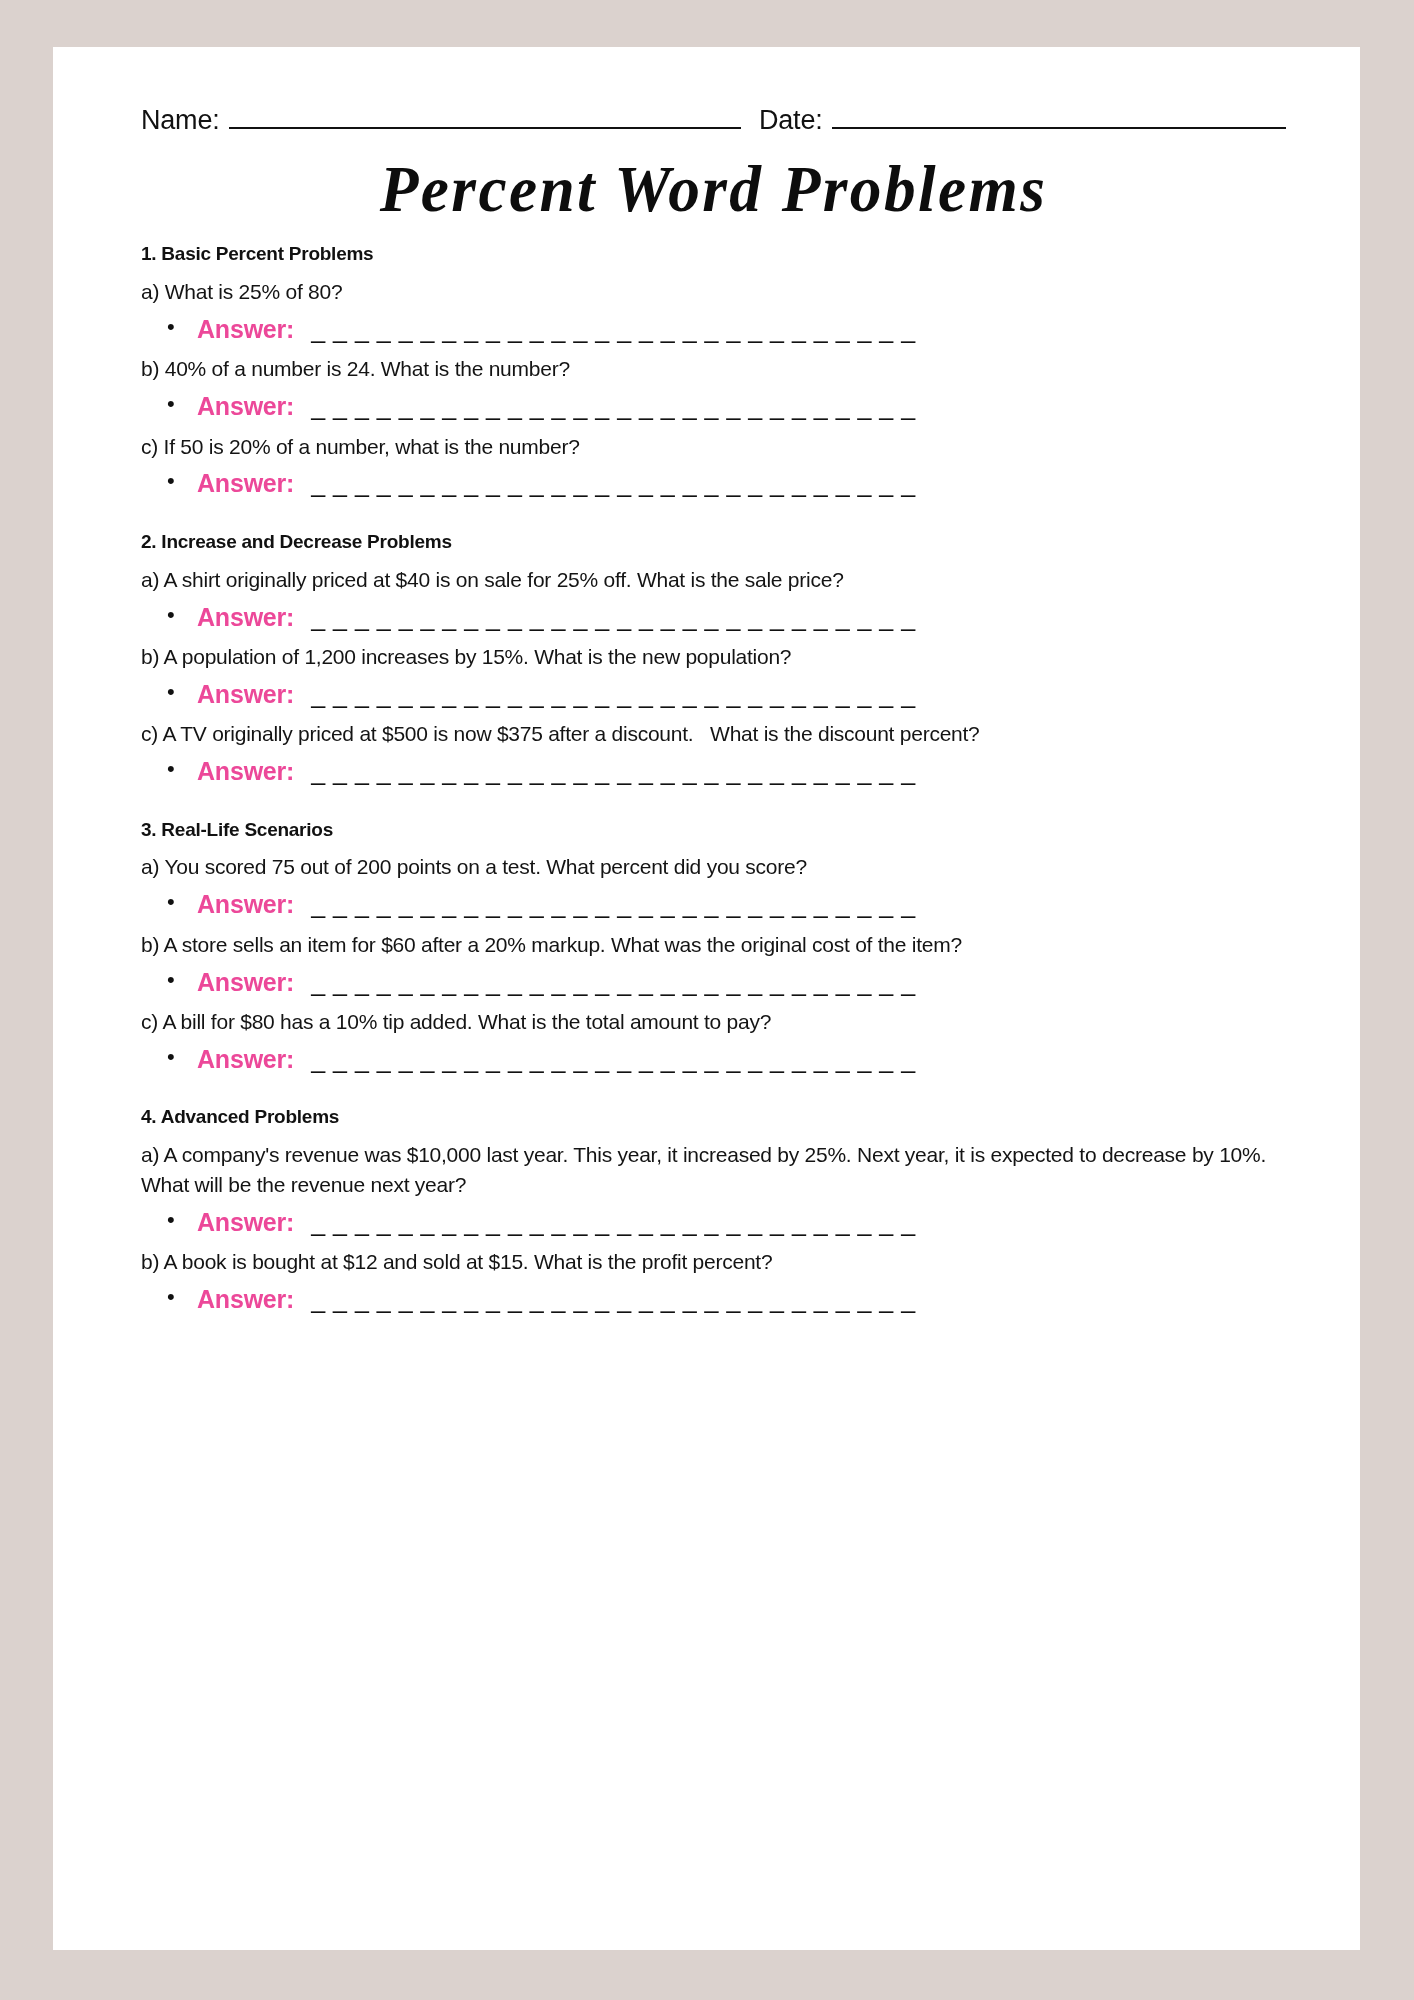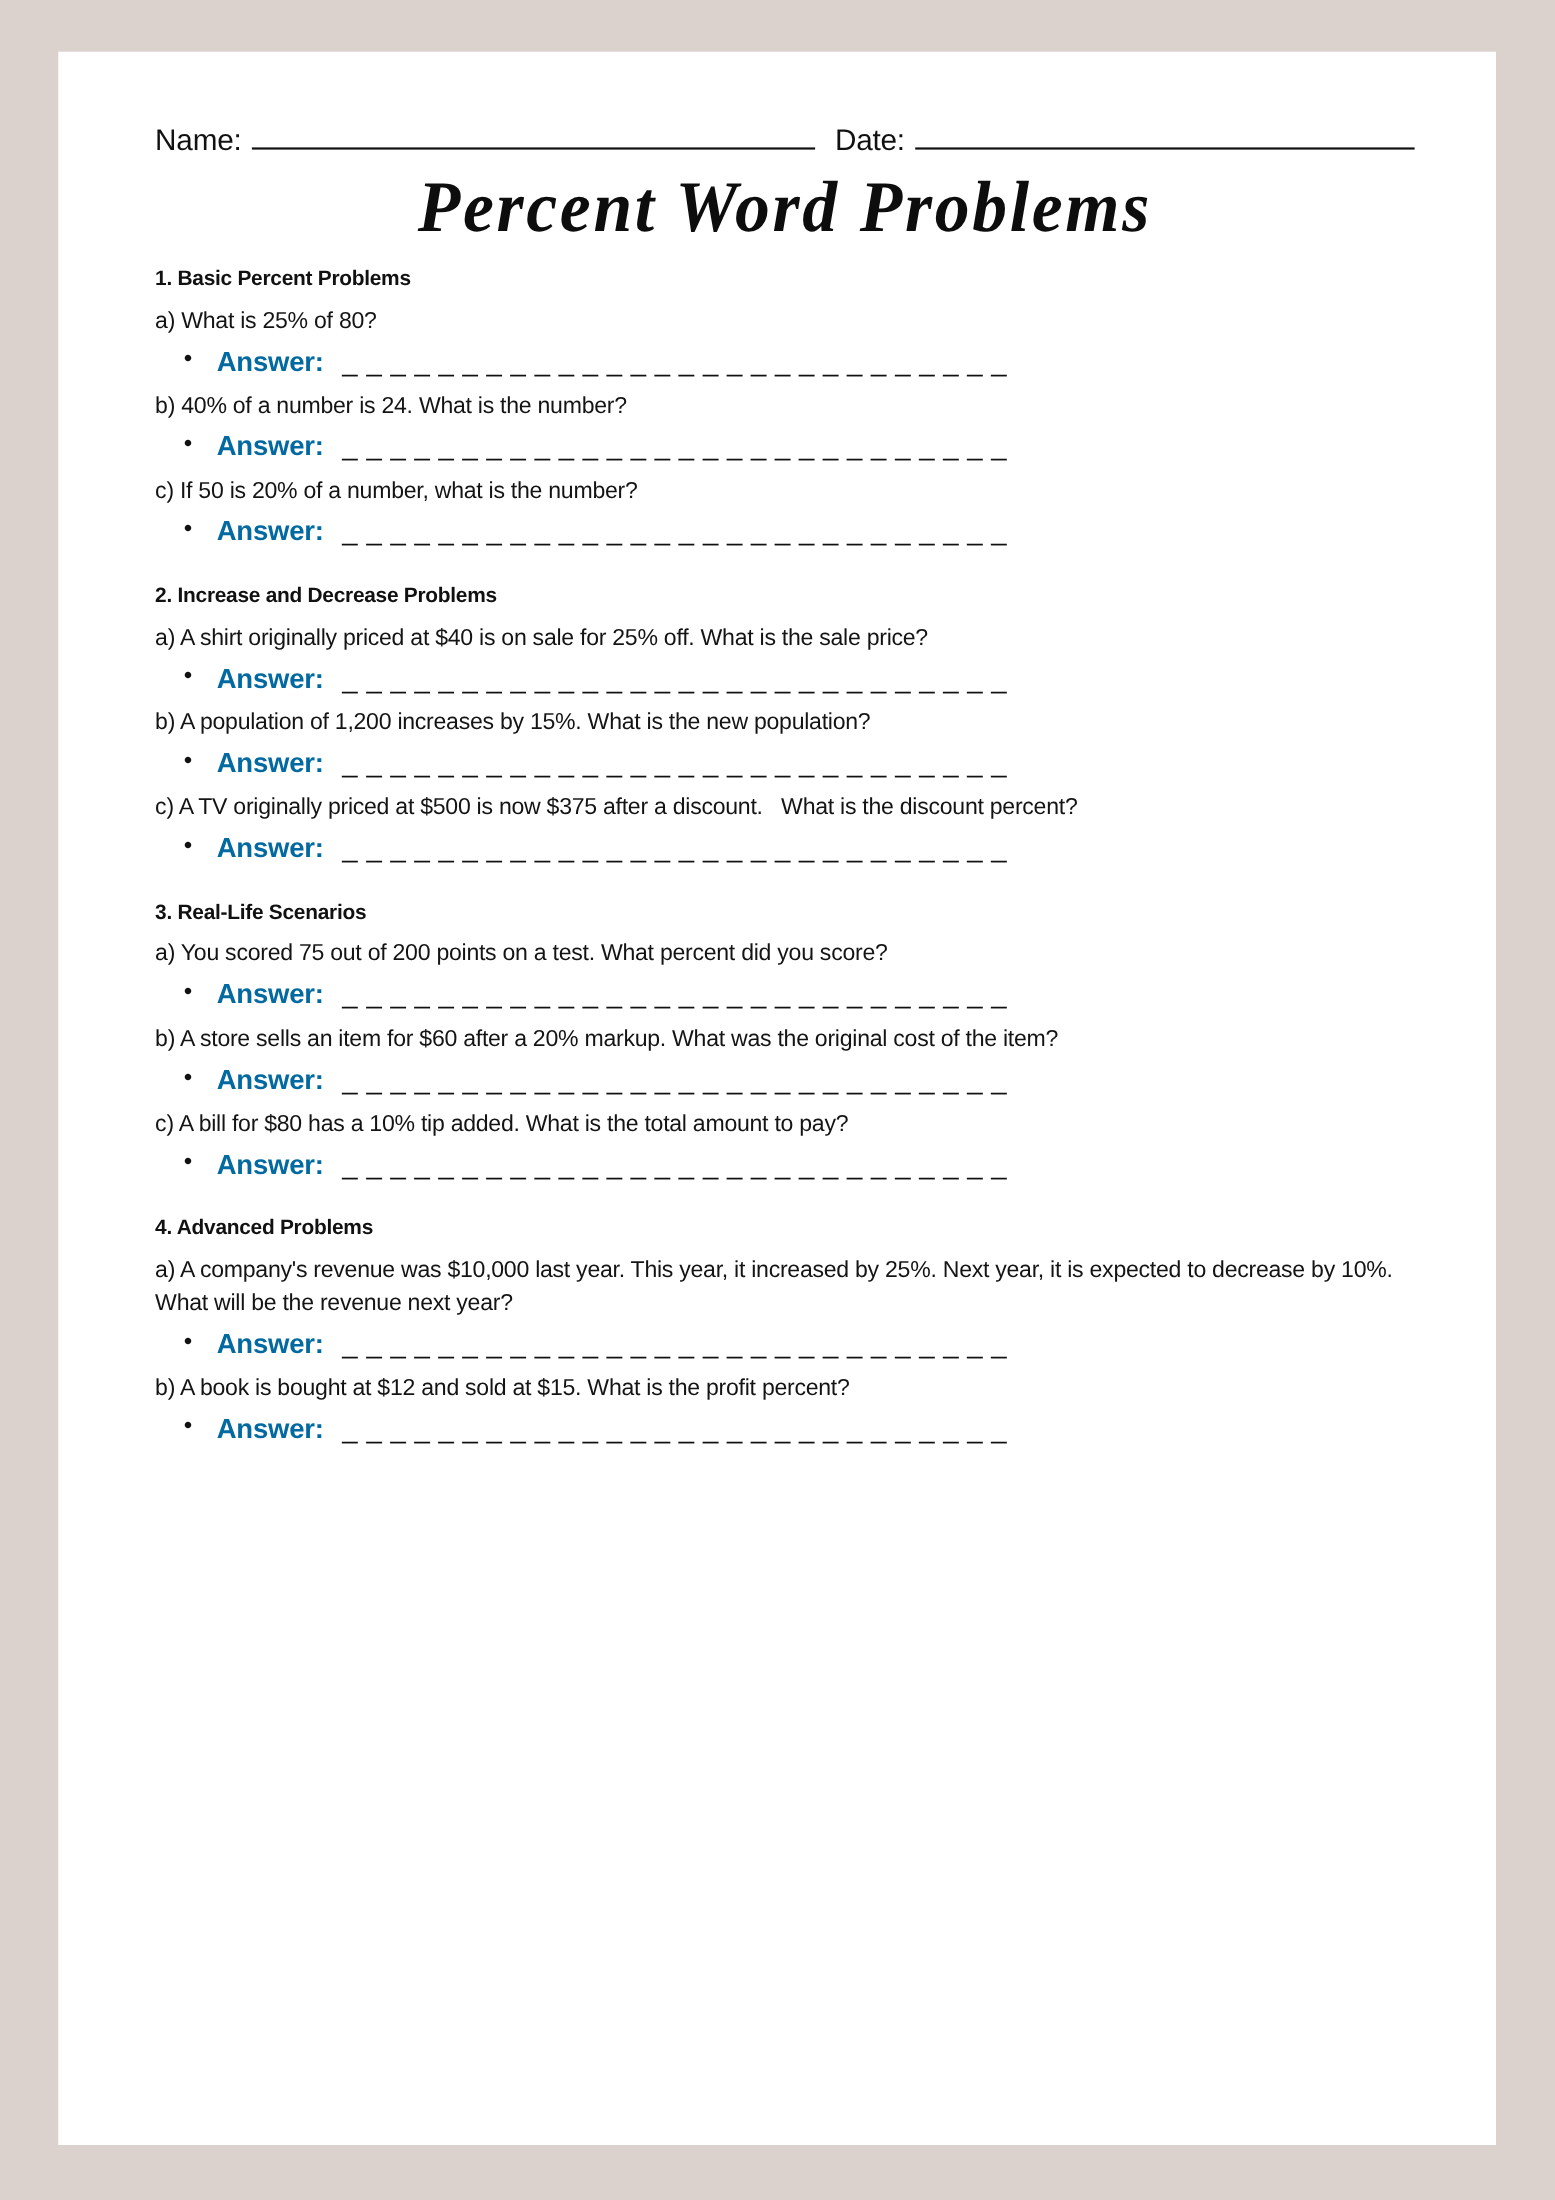--- a/index.html
+++ b/index.html
@@ -29,21 +29,21 @@
     position: absolute;
     left: 88px;
     top: 50px;
     width: 1145px;
     height: 1790px;
   }
 
   
   .namedate-row {
     display: flex;
-    align-items: flex-end;
+    align-items: center;
     height: 46px;
     margin-bottom: 8px;
   }
   .nd-field {
     display: flex;
     align-items: baseline;
   }
   .nd-field.name-field { width: 618px; }
   .nd-field.date-field { width: 527px; }
   .nd-label {
@@ -112,21 +112,21 @@
     font-size: 22px;
     color: #111111;
     line-height: 1;
     position: relative;
     top: -4px;
   }
   .answer-label {
     flex: 0 0 auto;
     font-size: 25px;
     font-weight: 700;
-    color: #0369a1;
+    color: #ec4899;
     letter-spacing: -0.2px;
   }
   .answer-blank {
     flex: 0 0 auto;
     font-size: 25px;
     font-weight: 400;
     color: #111111;
     letter-spacing: 0.5px;
     margin-left: 17px;
     white-space: pre;

